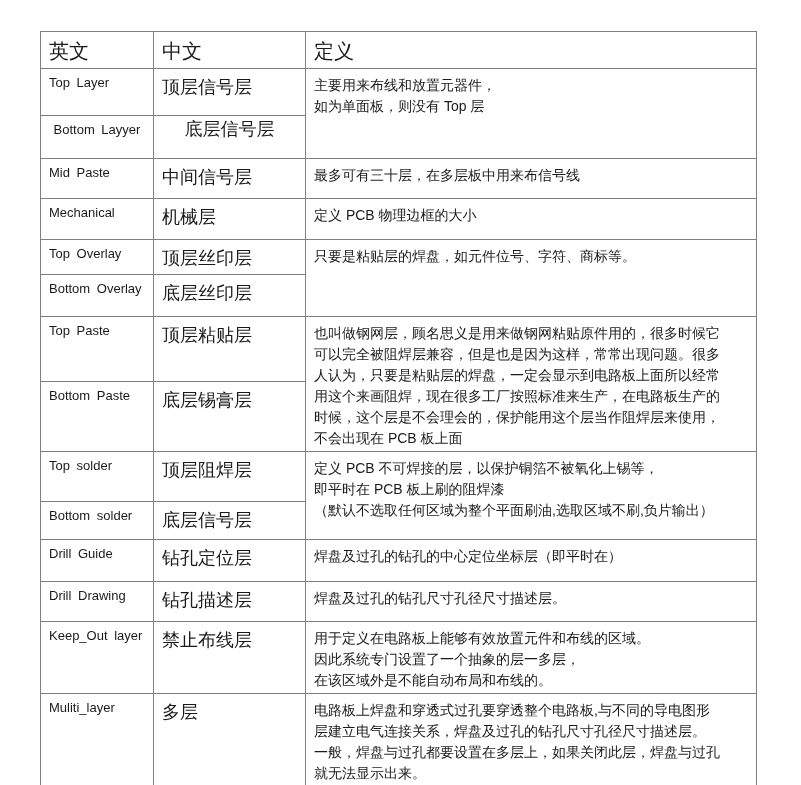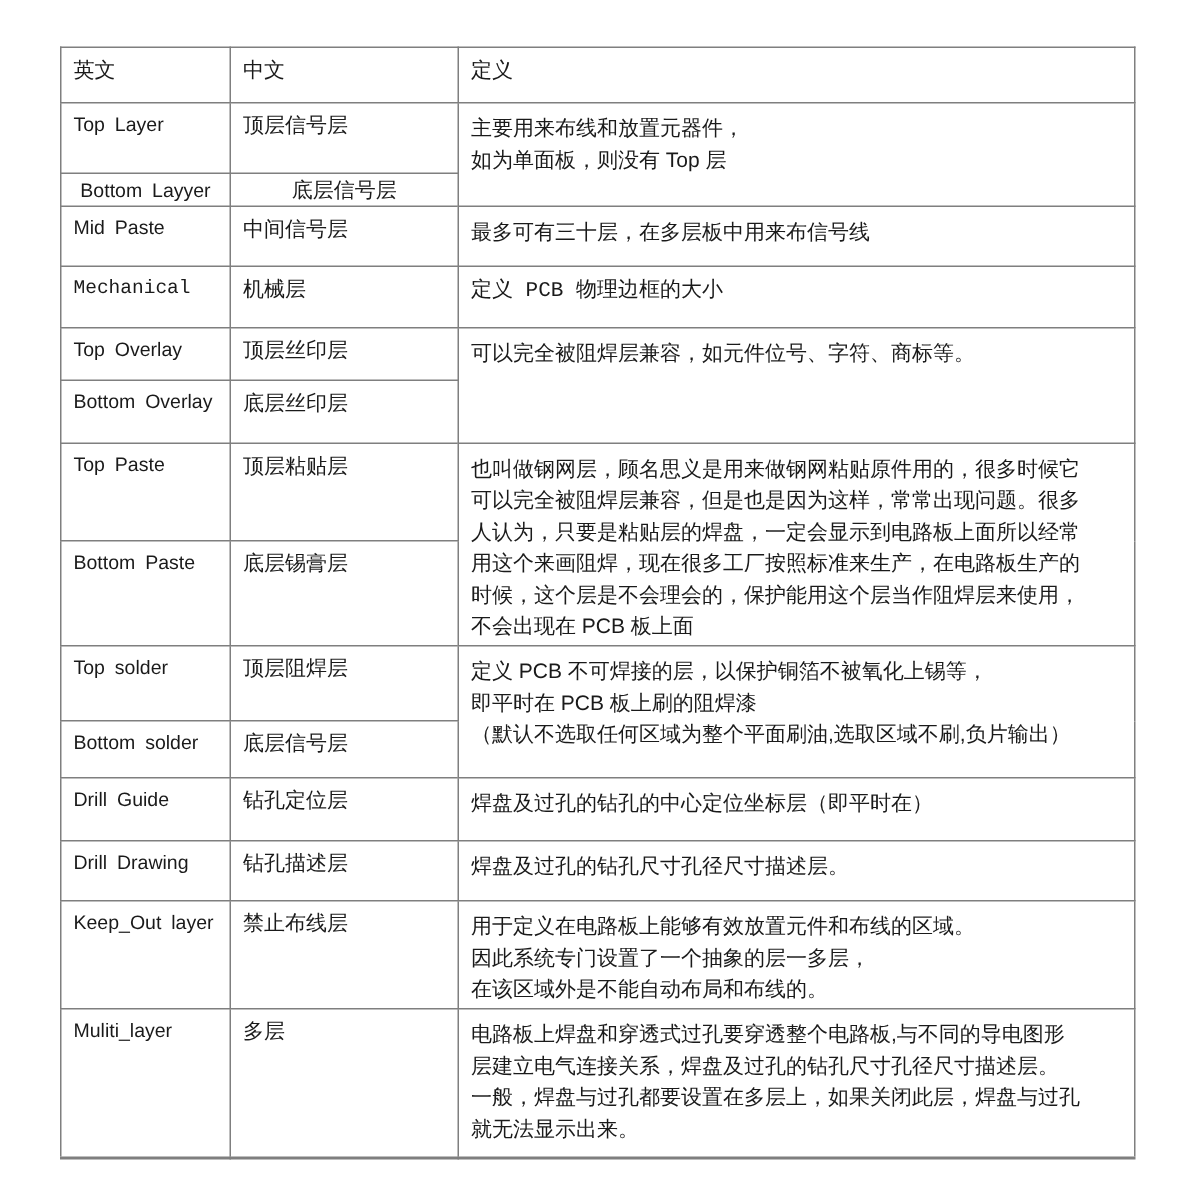--- a/index.html
+++ b/index.html
@@ -29,42 +29,42 @@
   .layer-table th,
   .layer-table td {
     border: 1px solid #7f7f7f;
     vertical-align: top;
     text-align: left;
     padding: 6px 8px 2px 8px;
     font-weight: normal;
     overflow: hidden;
   }
   .layer-table th {
-    font-size: 14px;
+    font-size: 20px;
   }
   td.cell-en {
     font-size: 13px;
     word-spacing: 3px;
     white-space: nowrap;
   }
   td.cell-cn {
-    font-size: 14px;
+    font-size: 18px;
   }
   td.cell-def {
     font-size: 14px;
     line-height: 21px;
   }
   td.cell-def .line {
     white-space: nowrap;
   }
   tr.center-row td {
     text-align: center;
     vertical-align: middle;
     padding-top: 1px;
-    padding-bottom: 1px;
+    padding-bottom: 17px;
   }
 </style>
 </head>
 <body>
 
 <div class="sheet">
   <table class="layer-table">
     <colgroup>
       <col style="width:113px">
       <col style="width:152px">
@@ -90,32 +90,32 @@
           <td class="cell-en">Bottom Layyer</td>
           <td class="cell-cn">底层信号层</td>
         </tr>
         <tr style="height: 40px;">
           <td class="cell-en">Mid Paste</td>
           <td class="cell-cn">中间信号层</td>
           <td class="cell-def">
             <div class="line">最多可有三十层，在多层板中用来布信号线</div>
           </td>
         </tr>
-        <tr style="height: 41px; font-family: Liberation Mono, monospace;">
+        <tr style="height: 41px;">
           <td class="cell-en">Mechanical</td>
           <td class="cell-cn">机械层</td>
           <td class="cell-def">
             <div class="line">定义 PCB 物理边框的大小</div>
           </td>
         </tr>
         <tr style="height: 35px; padding-left: 12px;">
           <td class="cell-en">Top Overlay</td>
           <td class="cell-cn">顶层丝印层</td>
           <td class="cell-def" rowspan="2">
-            <div class="line">可以完全被阻焊层兼容，如元件位号、字符、商标等。</div>
+            <div class="line">只要是粘贴层的焊盘，如元件位号、字符、商标等。</div>
           </td>
         </tr>
         <tr style="height: 42px;">
           <td class="cell-en">Bottom Overlay</td>
           <td class="cell-cn">底层丝印层</td>
         </tr>
         <tr style="height: 65px;">
           <td class="cell-en">Top Paste</td>
           <td class="cell-cn">顶层粘贴层</td>
           <td class="cell-def" rowspan="2">

